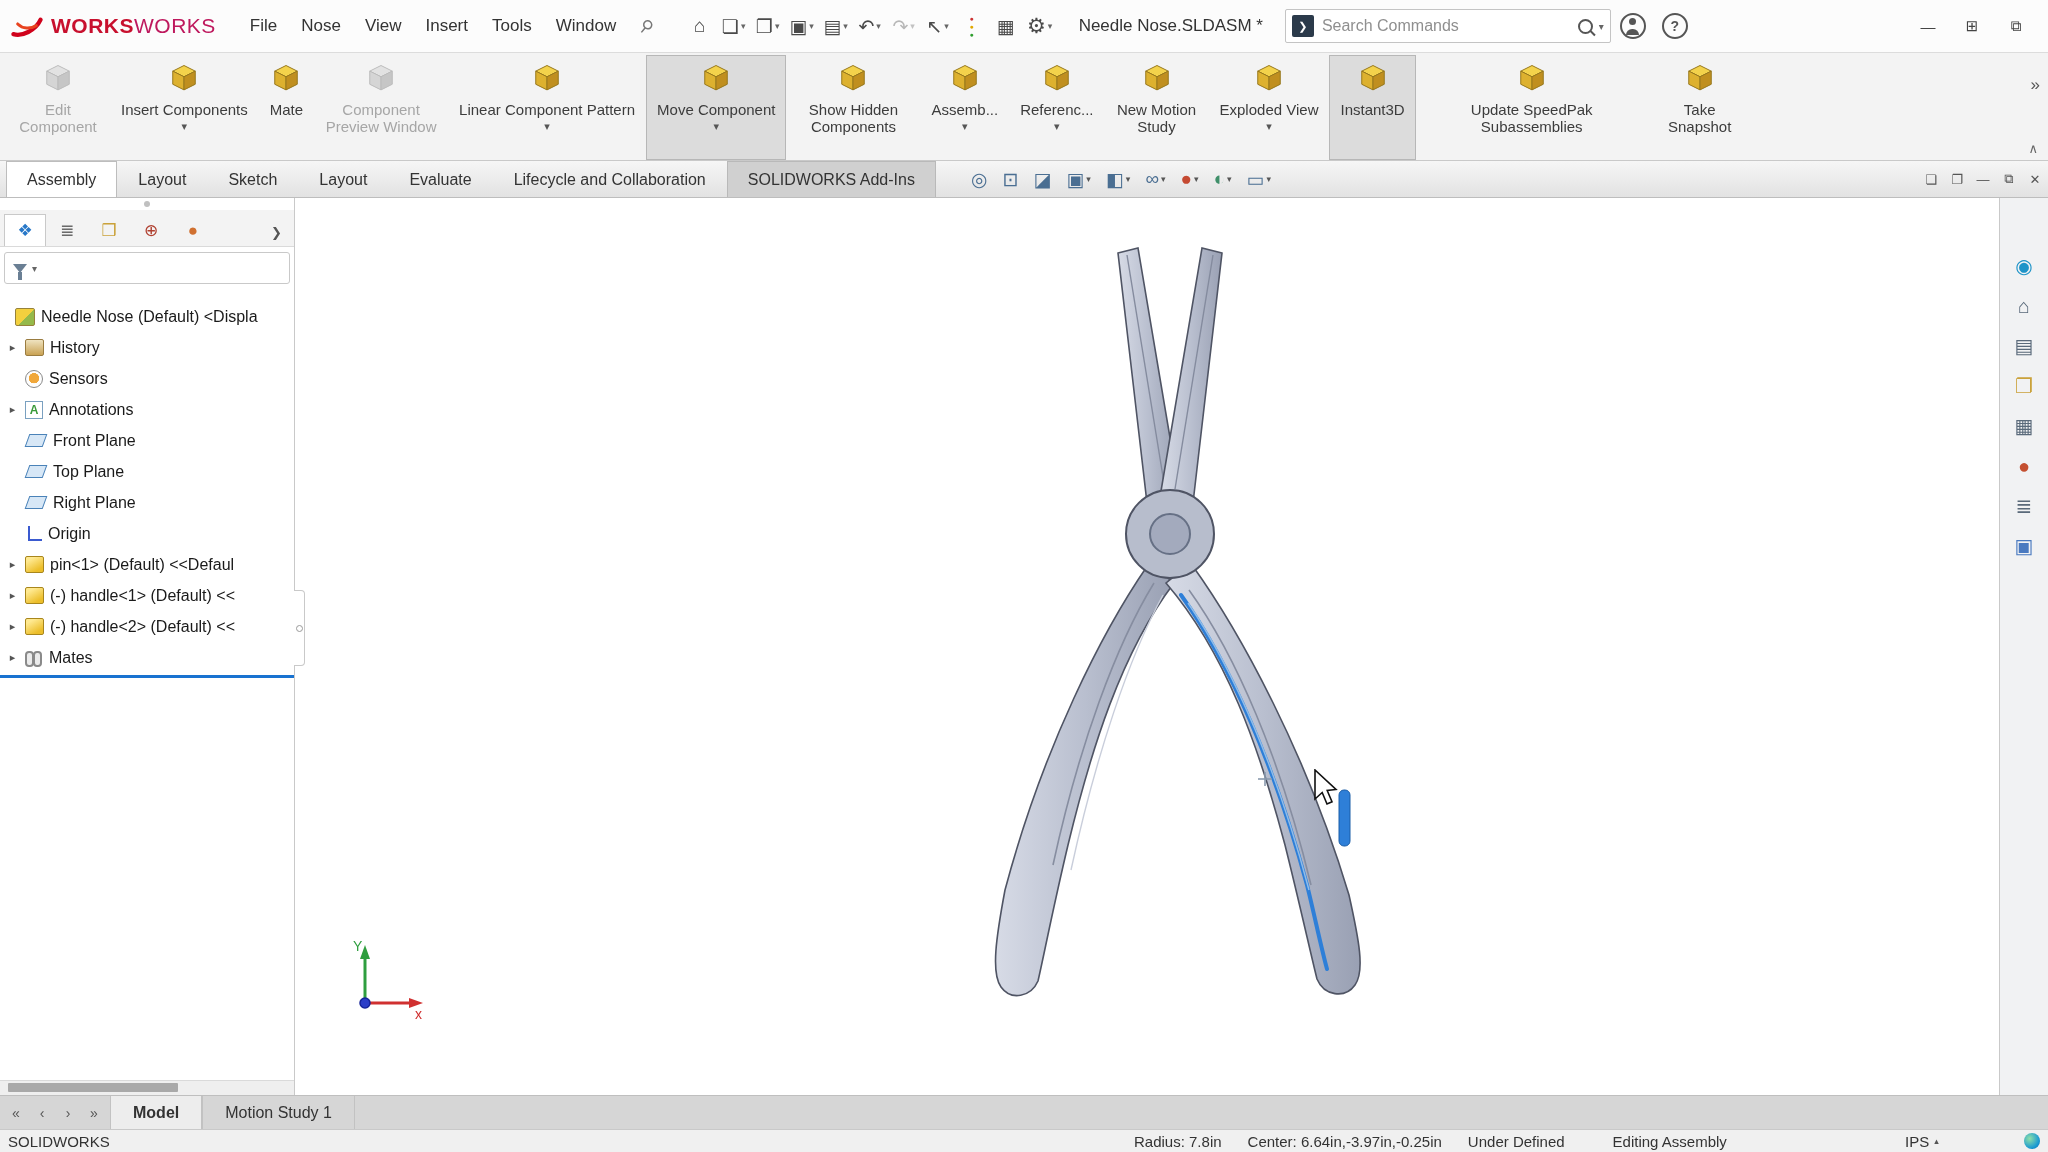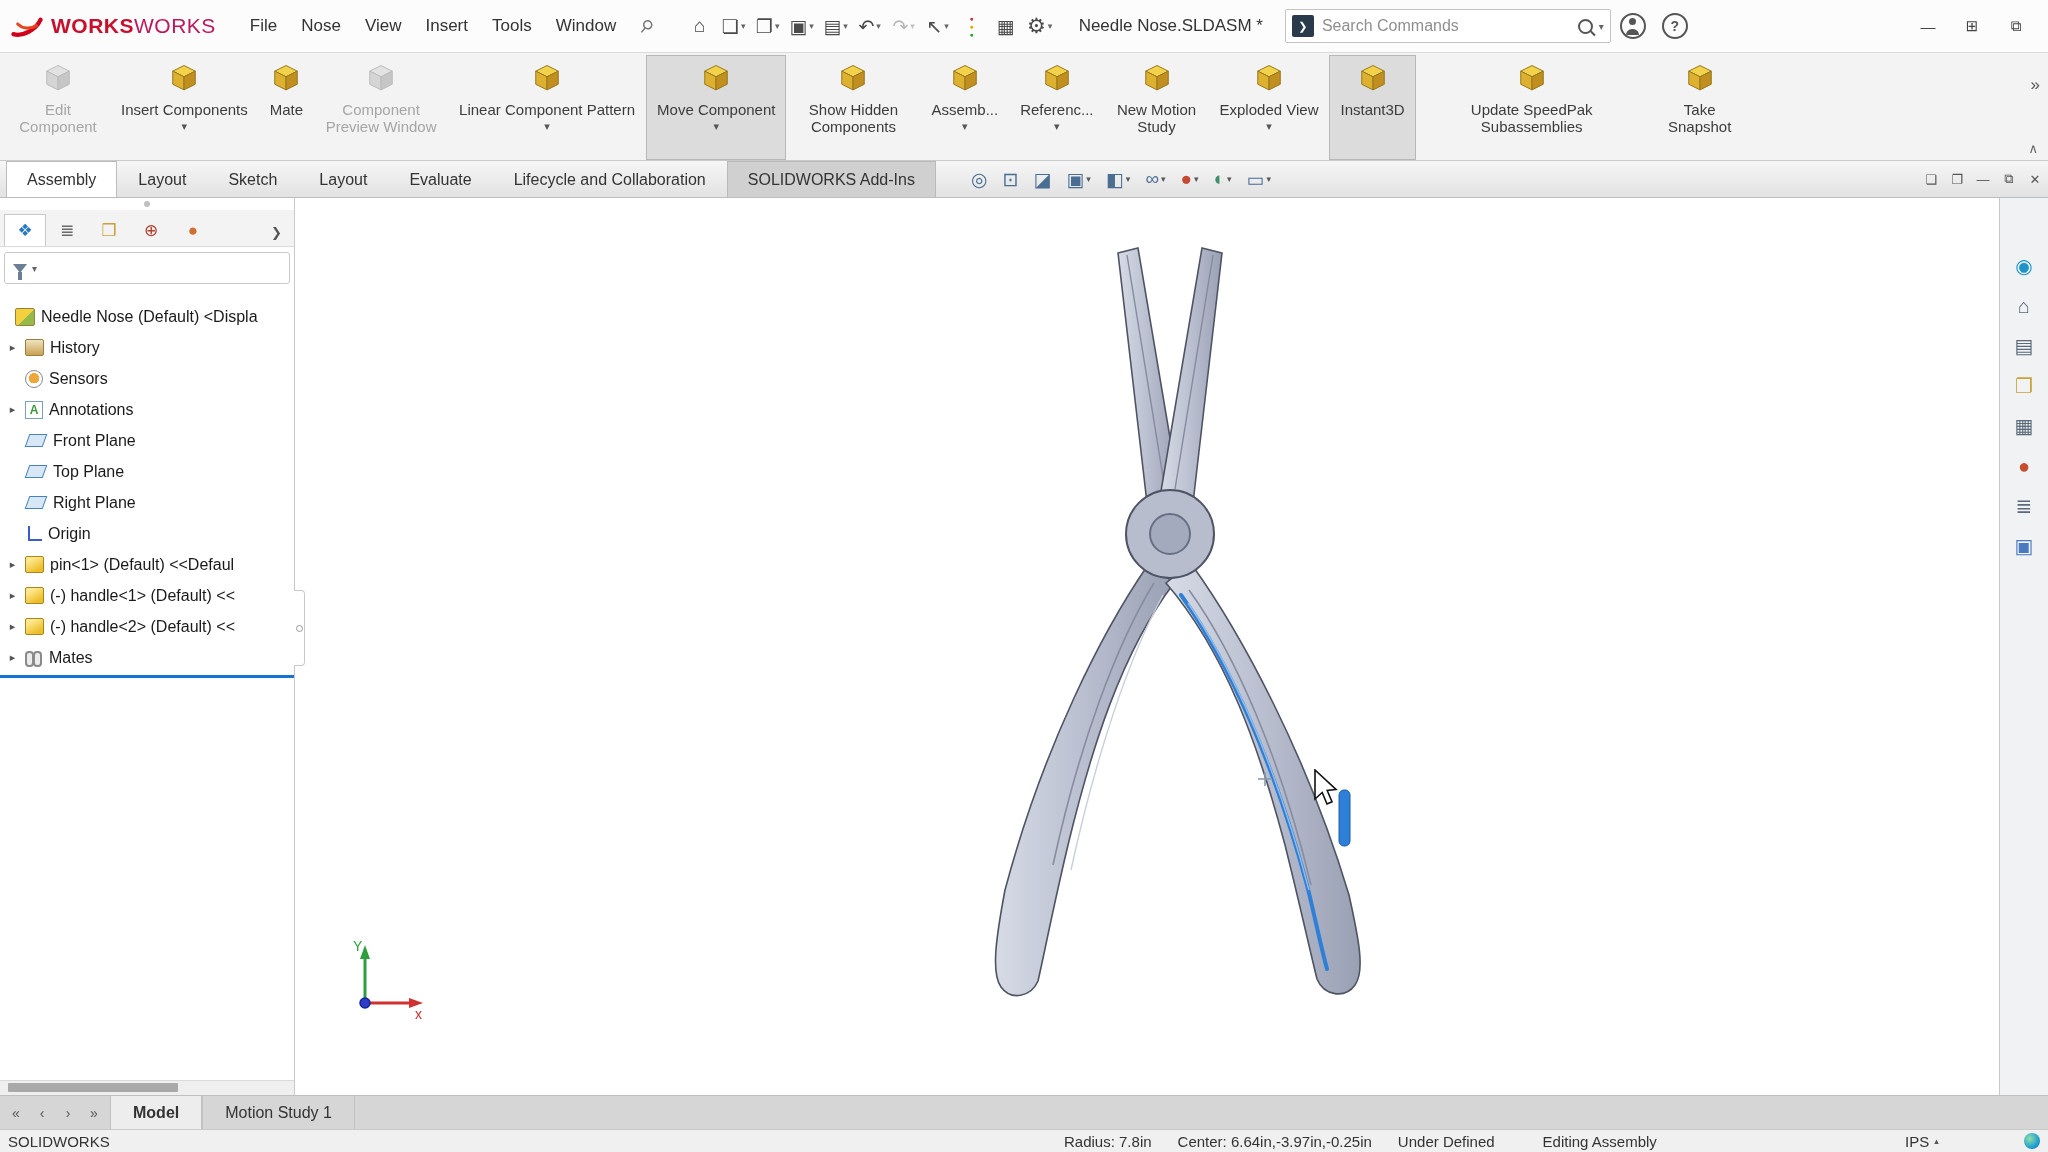--- a/index.html
+++ b/index.html
@@ -151,21 +151,21 @@
              display:flex;align-items:stretch}
   .bnav{display:flex;align-items:center;padding:0 4px;gap:2px}
   .bnav-btn{width:24px;height:24px;display:flex;align-items:center;justify-content:center;
             font-size:14px;color:#555}
   .mtab{padding:0 22px;display:flex;align-items:center;font-size:16px;color:#333;
         border-left:1px solid #c2c2c2;border-right:1px solid #c2c2c2}
   .mtab.active{background:#ededed;font-weight:700}
   .statusbar{height:22px;flex:0 0 22px;background:#f0f0f0;border-top:1px solid #c9c9c9;
              display:flex;align-items:center;font-size:15px;color:#333;position:relative}
   .sb-app{padding:0 8px}
-  .sb-geo{position:absolute;left:1064px;display:flex;align-items:center;white-space:nowrap}
+  .sb-geo{position:absolute;left:1134px;display:flex;align-items:center;white-space:nowrap}
   .sb-geo span{margin-right:26px}
   .sb-geo .mode{margin-left:22px}
   .sb-units{position:absolute;left:1905px;display:flex;align-items:center;gap:5px}
   .sb-units .u-caret{font-size:9px;color:#555}
   [data-name="web-help-icon"]{position:absolute;right:8px;width:16px;height:16px;border-radius:50%;
       background:radial-gradient(circle at 35% 35%,#8fe0a8,#1a9ad2 65%,#0a6aa0)}
 
   svg text{font-family:"Liberation Sans","DejaVu Sans",sans-serif}
 </style>
 </head>

